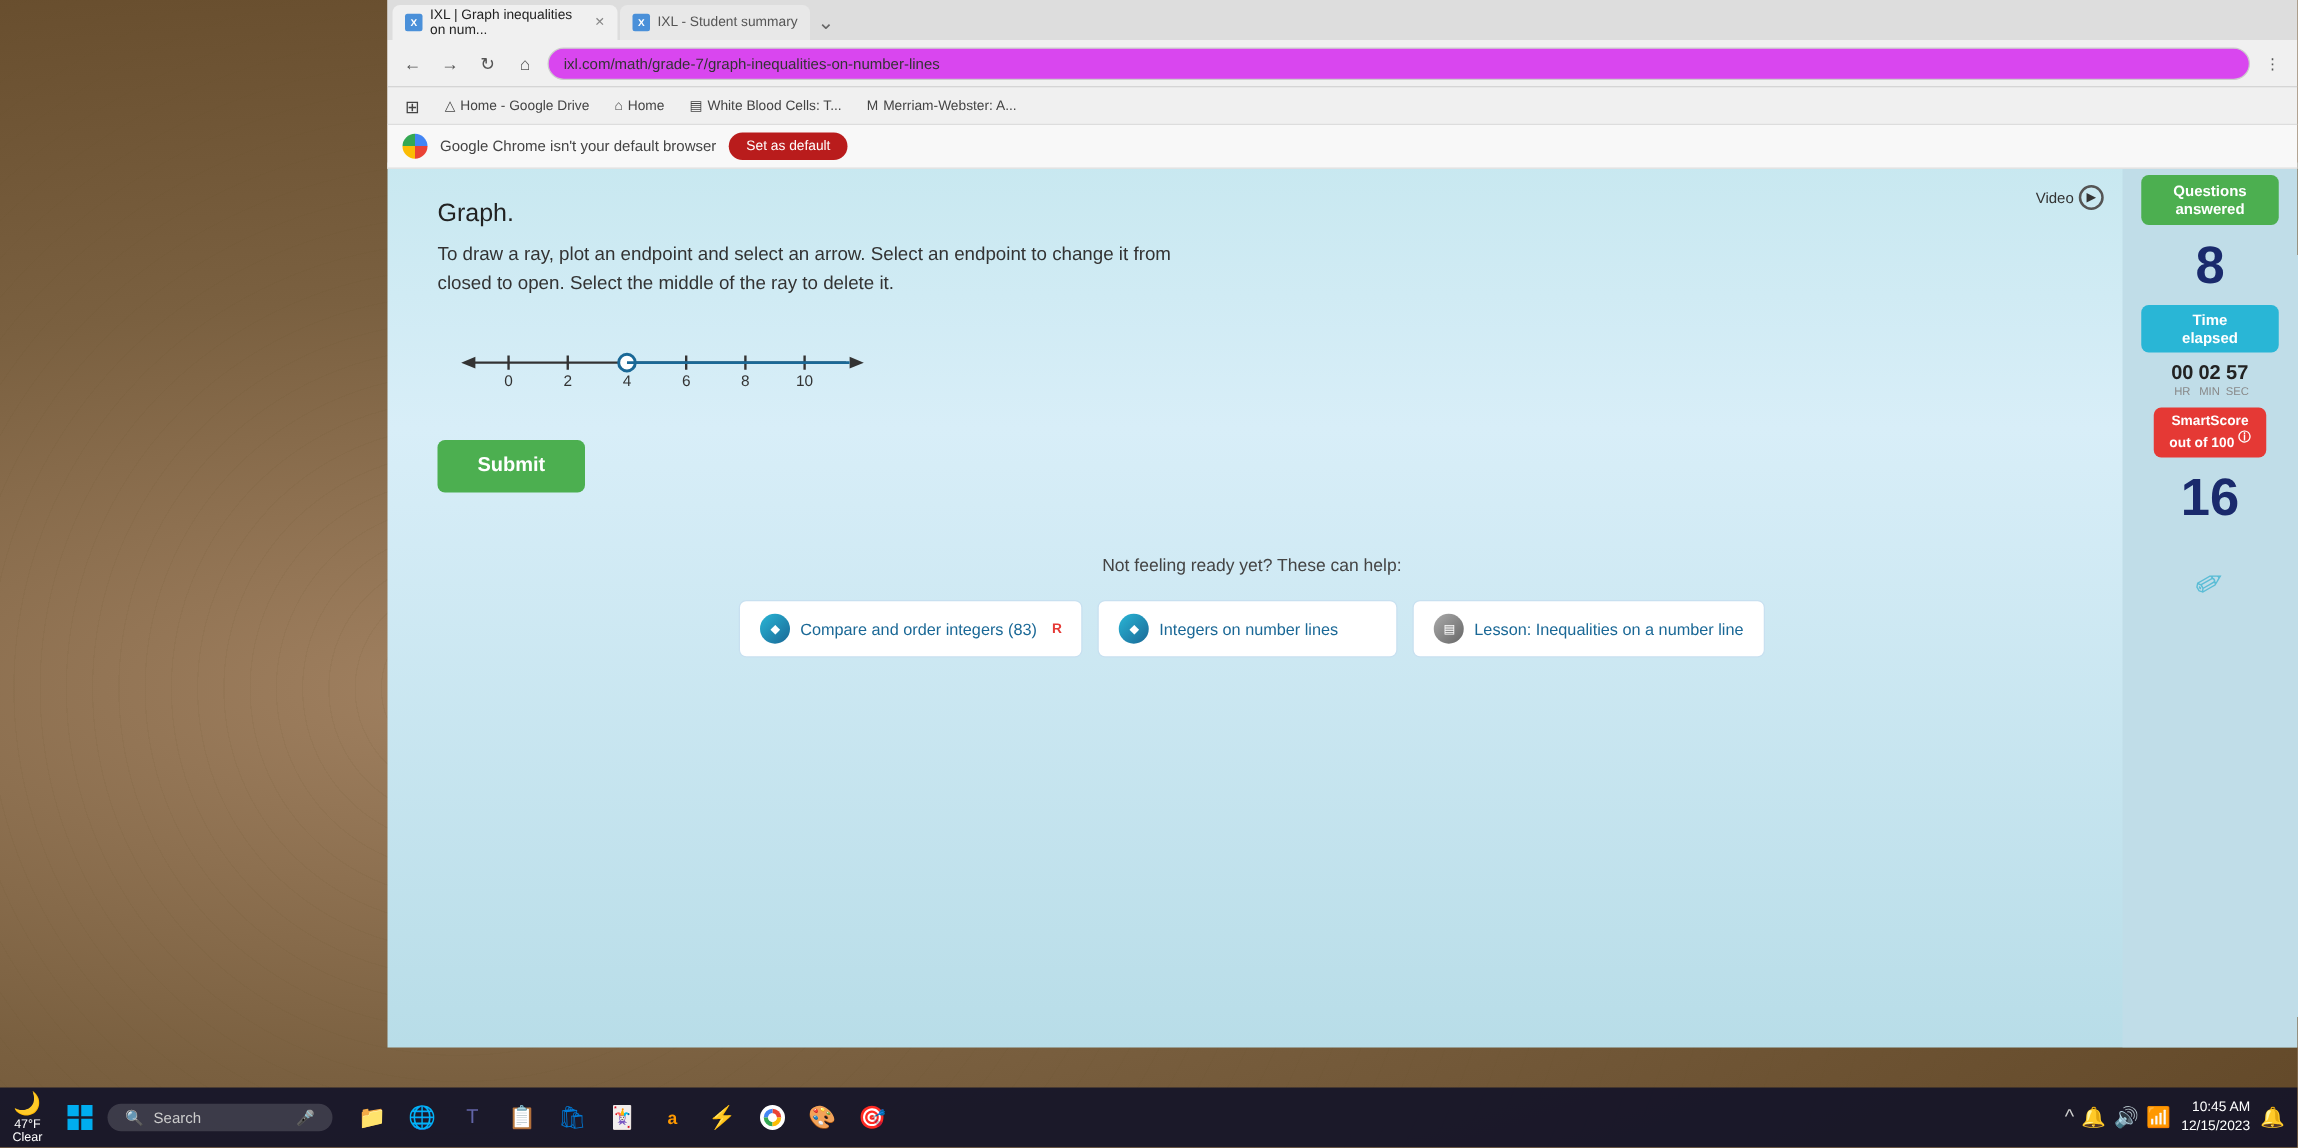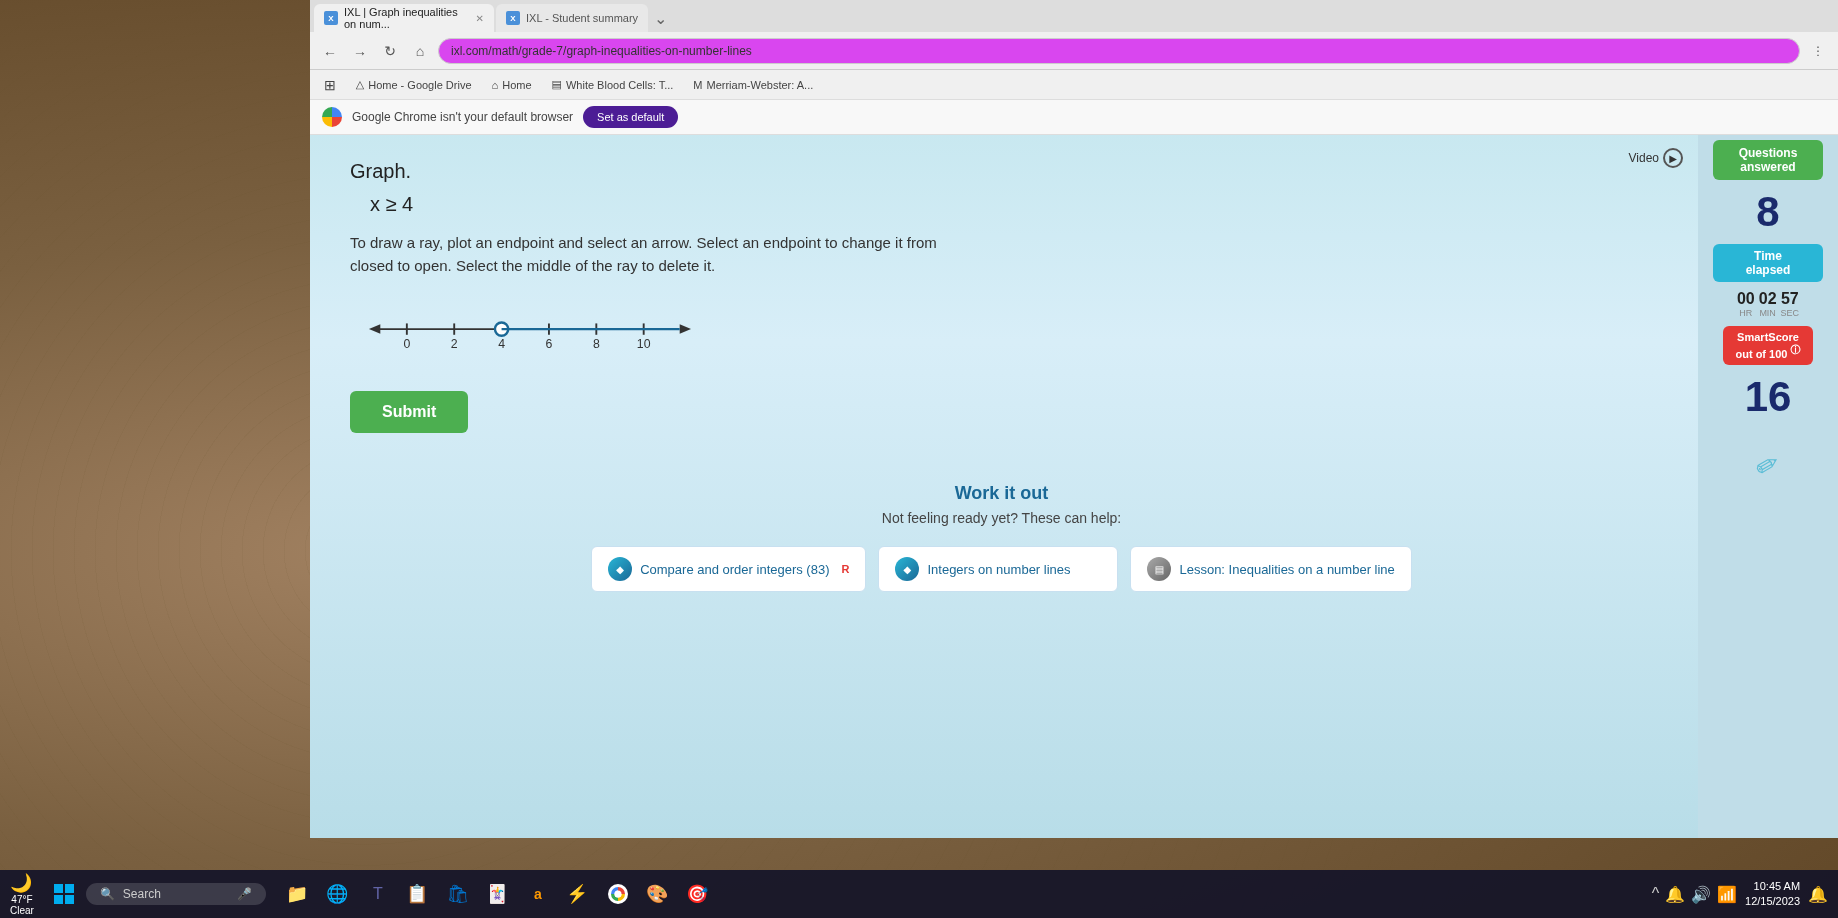--- a/index.html
+++ b/index.html
@@ -132,21 +132,21 @@
       align-items: center;
       padding: 6px 12px;
       background: #f8f8f8;
       border-bottom: 1px solid #ddd;
       font-size: 12px;
       color: #444;
       gap: 10px;
     }
 
     .set-default-btn {
-      background: #4c1d95;
+      background: #b91c1c;
       color: white;
       border: none;
       padding: 5px 14px;
       border-radius: 14px;
       font-size: 11px;
       cursor: pointer;
     }
 
     
     .main-content {
@@ -582,21 +582,20 @@
     </div>
 
     <div class="smart-score-value">16</div>
 
     <div class="pencil-icon">✏</div>
   </div>
 
   <div class="question-area">
     <div class="graph-label">Graph.</div>
 
-    <div class="inequality-expr">x ≥ 4</div>
 
     <div class="instruction-text">To draw a ray, plot an endpoint and select an arrow. Select an endpoint to change it from closed to open. Select the middle of the ray to delete it.</div>
 
     
     <div class="number-line-container">
       <svg class="number-line-svg" viewBox="0 0 380 60">
 
         <line x1="30" y1="28" x2="345" y2="28" stroke="#333" stroke-width="2"></line>
 
         <polygon points="20,28 32,23 32,33" fill="#333"></polygon>
@@ -626,21 +625,20 @@
         <line x1="160" y1="28" x2="348" y2="28" stroke="#1a6896" stroke-width="2.5"></line>
       </svg>
     </div>
 
     <button class="submit-btn">
       <span>Submit</span>
     </button>
 
     
     <div class="work-it-out">
-      <div class="work-it-out-title">Work it out</div>
       <div class="not-ready-text">Not feeling ready yet? These can help:</div>
 
       <div class="help-links">
         <div class="help-link-card">
           <div class="help-link-icon">◆</div>
           <span>Compare and order integers (83)</span>
           <span style="color:#e53935;font-size:11px;font-weight:bold;margin-left:4px;">R</span>
         </div>
 
         <div class="help-link-card">

